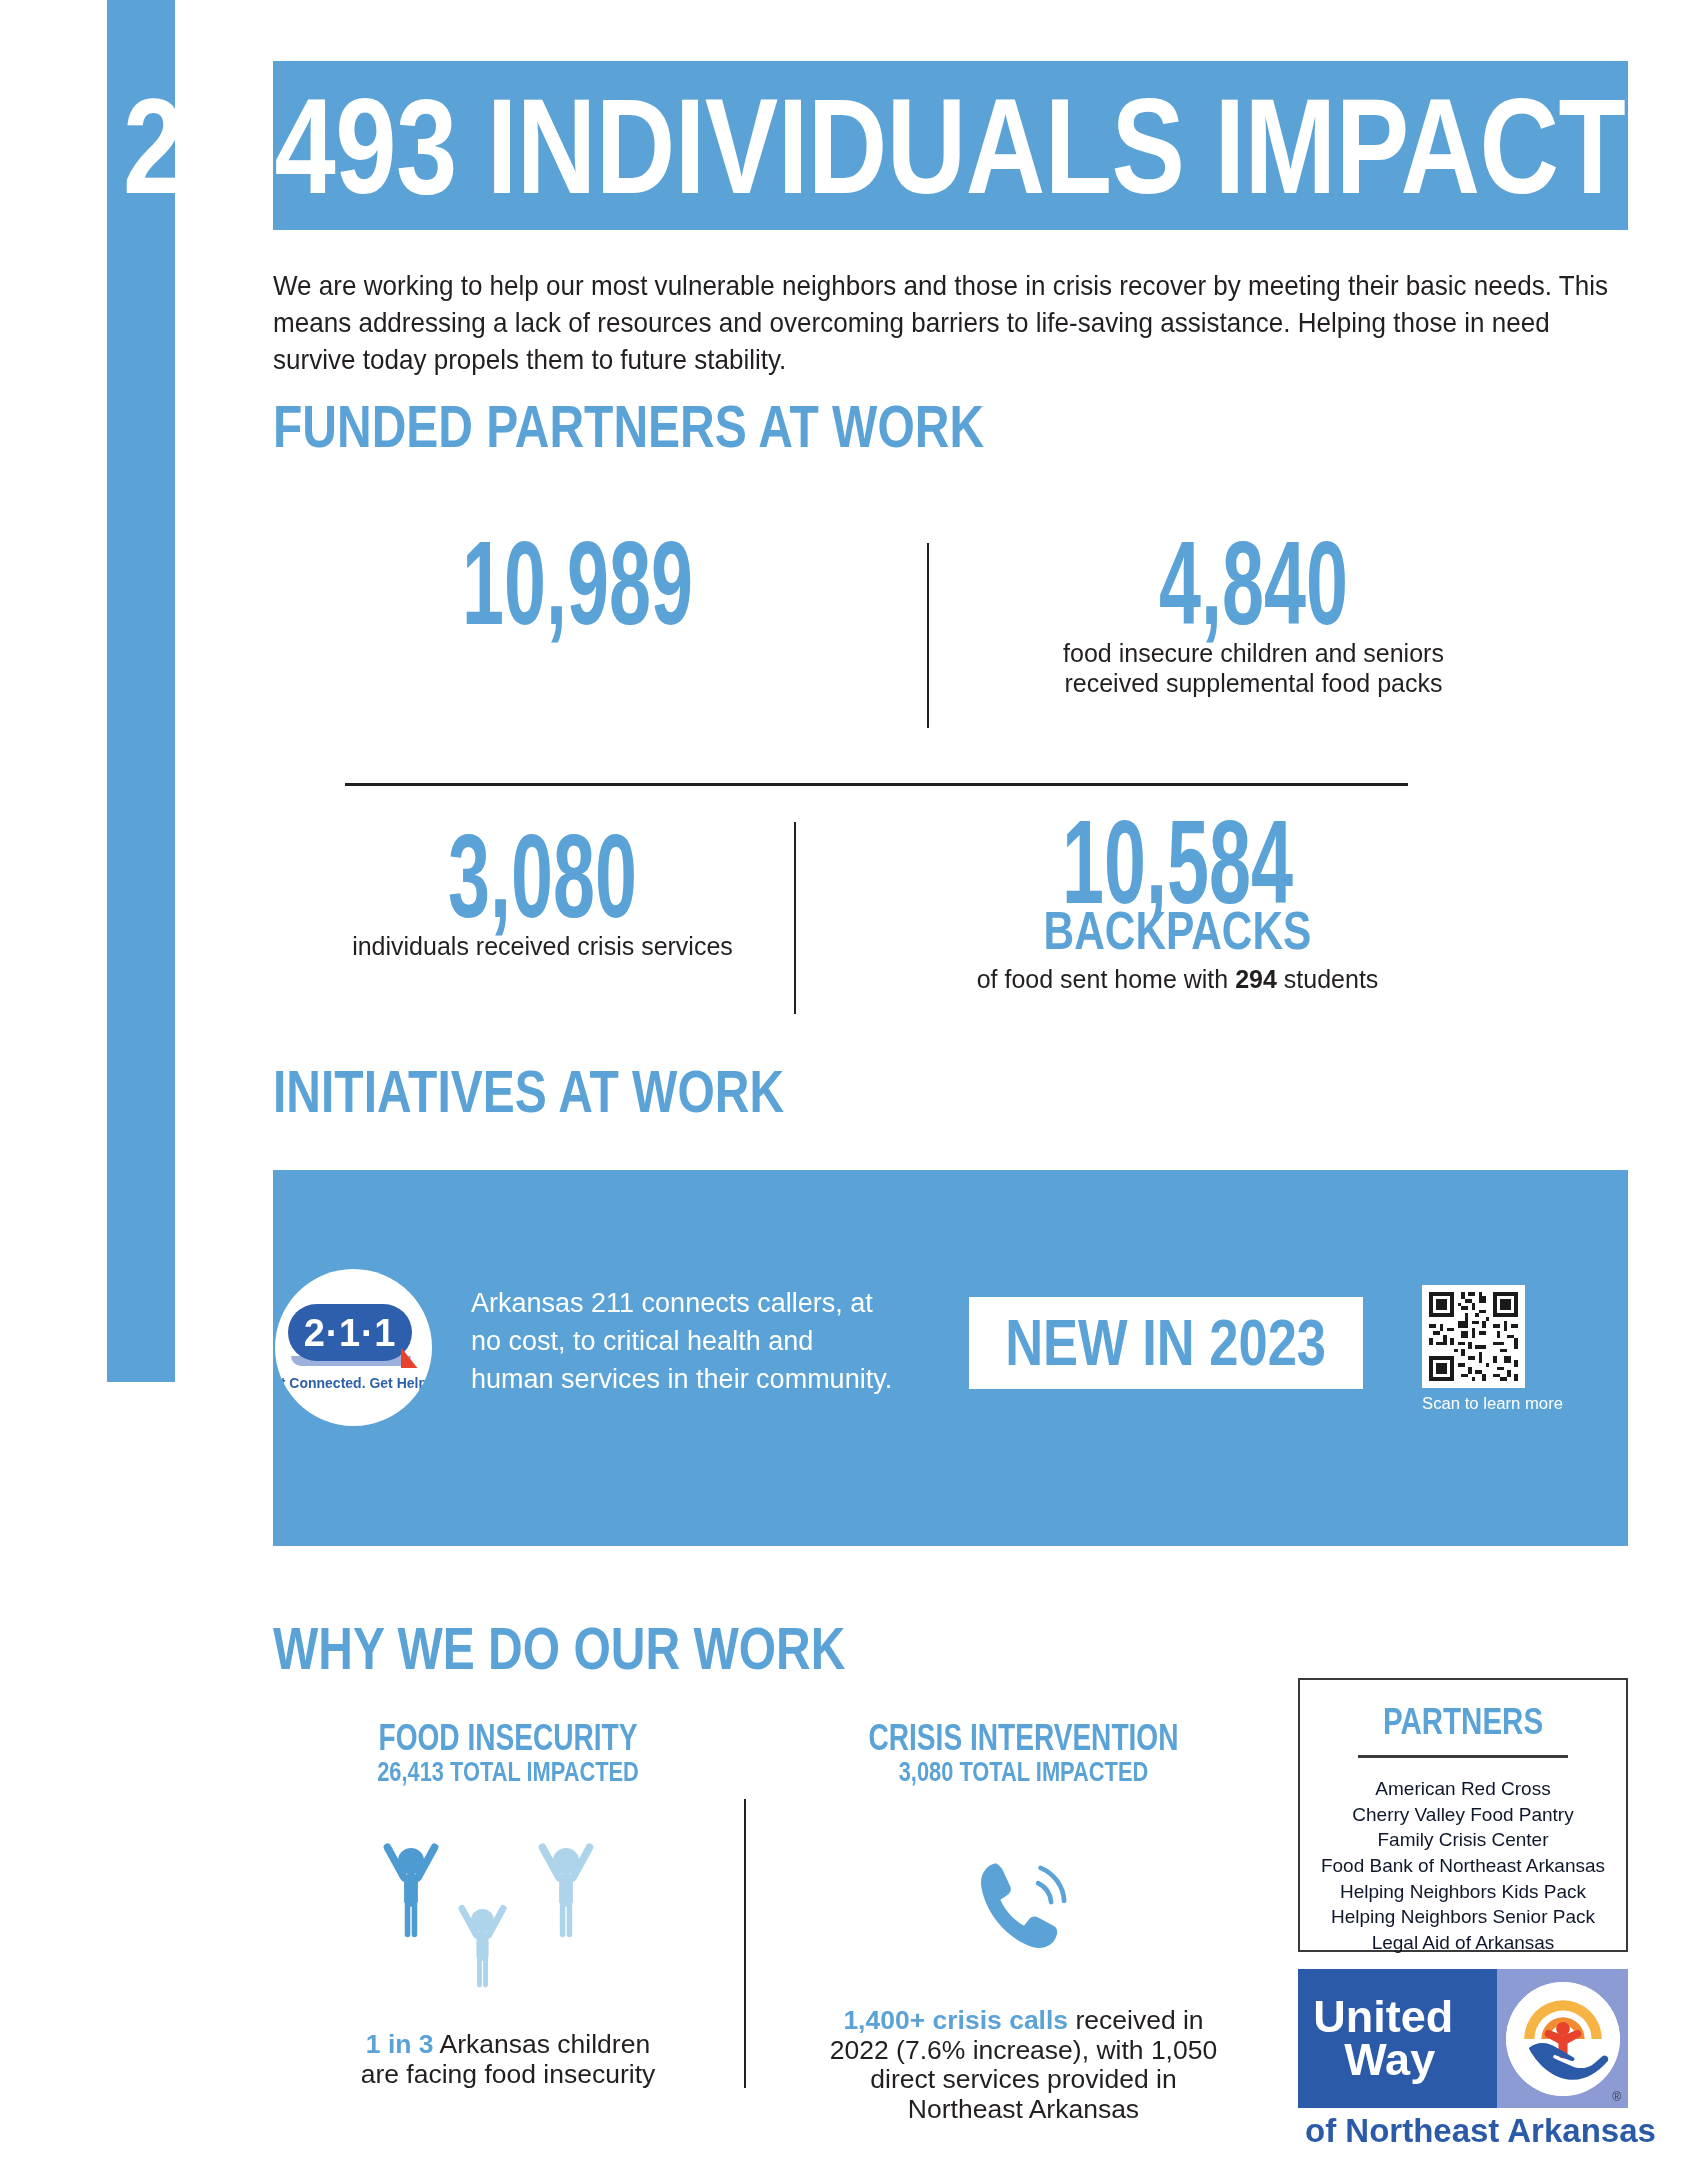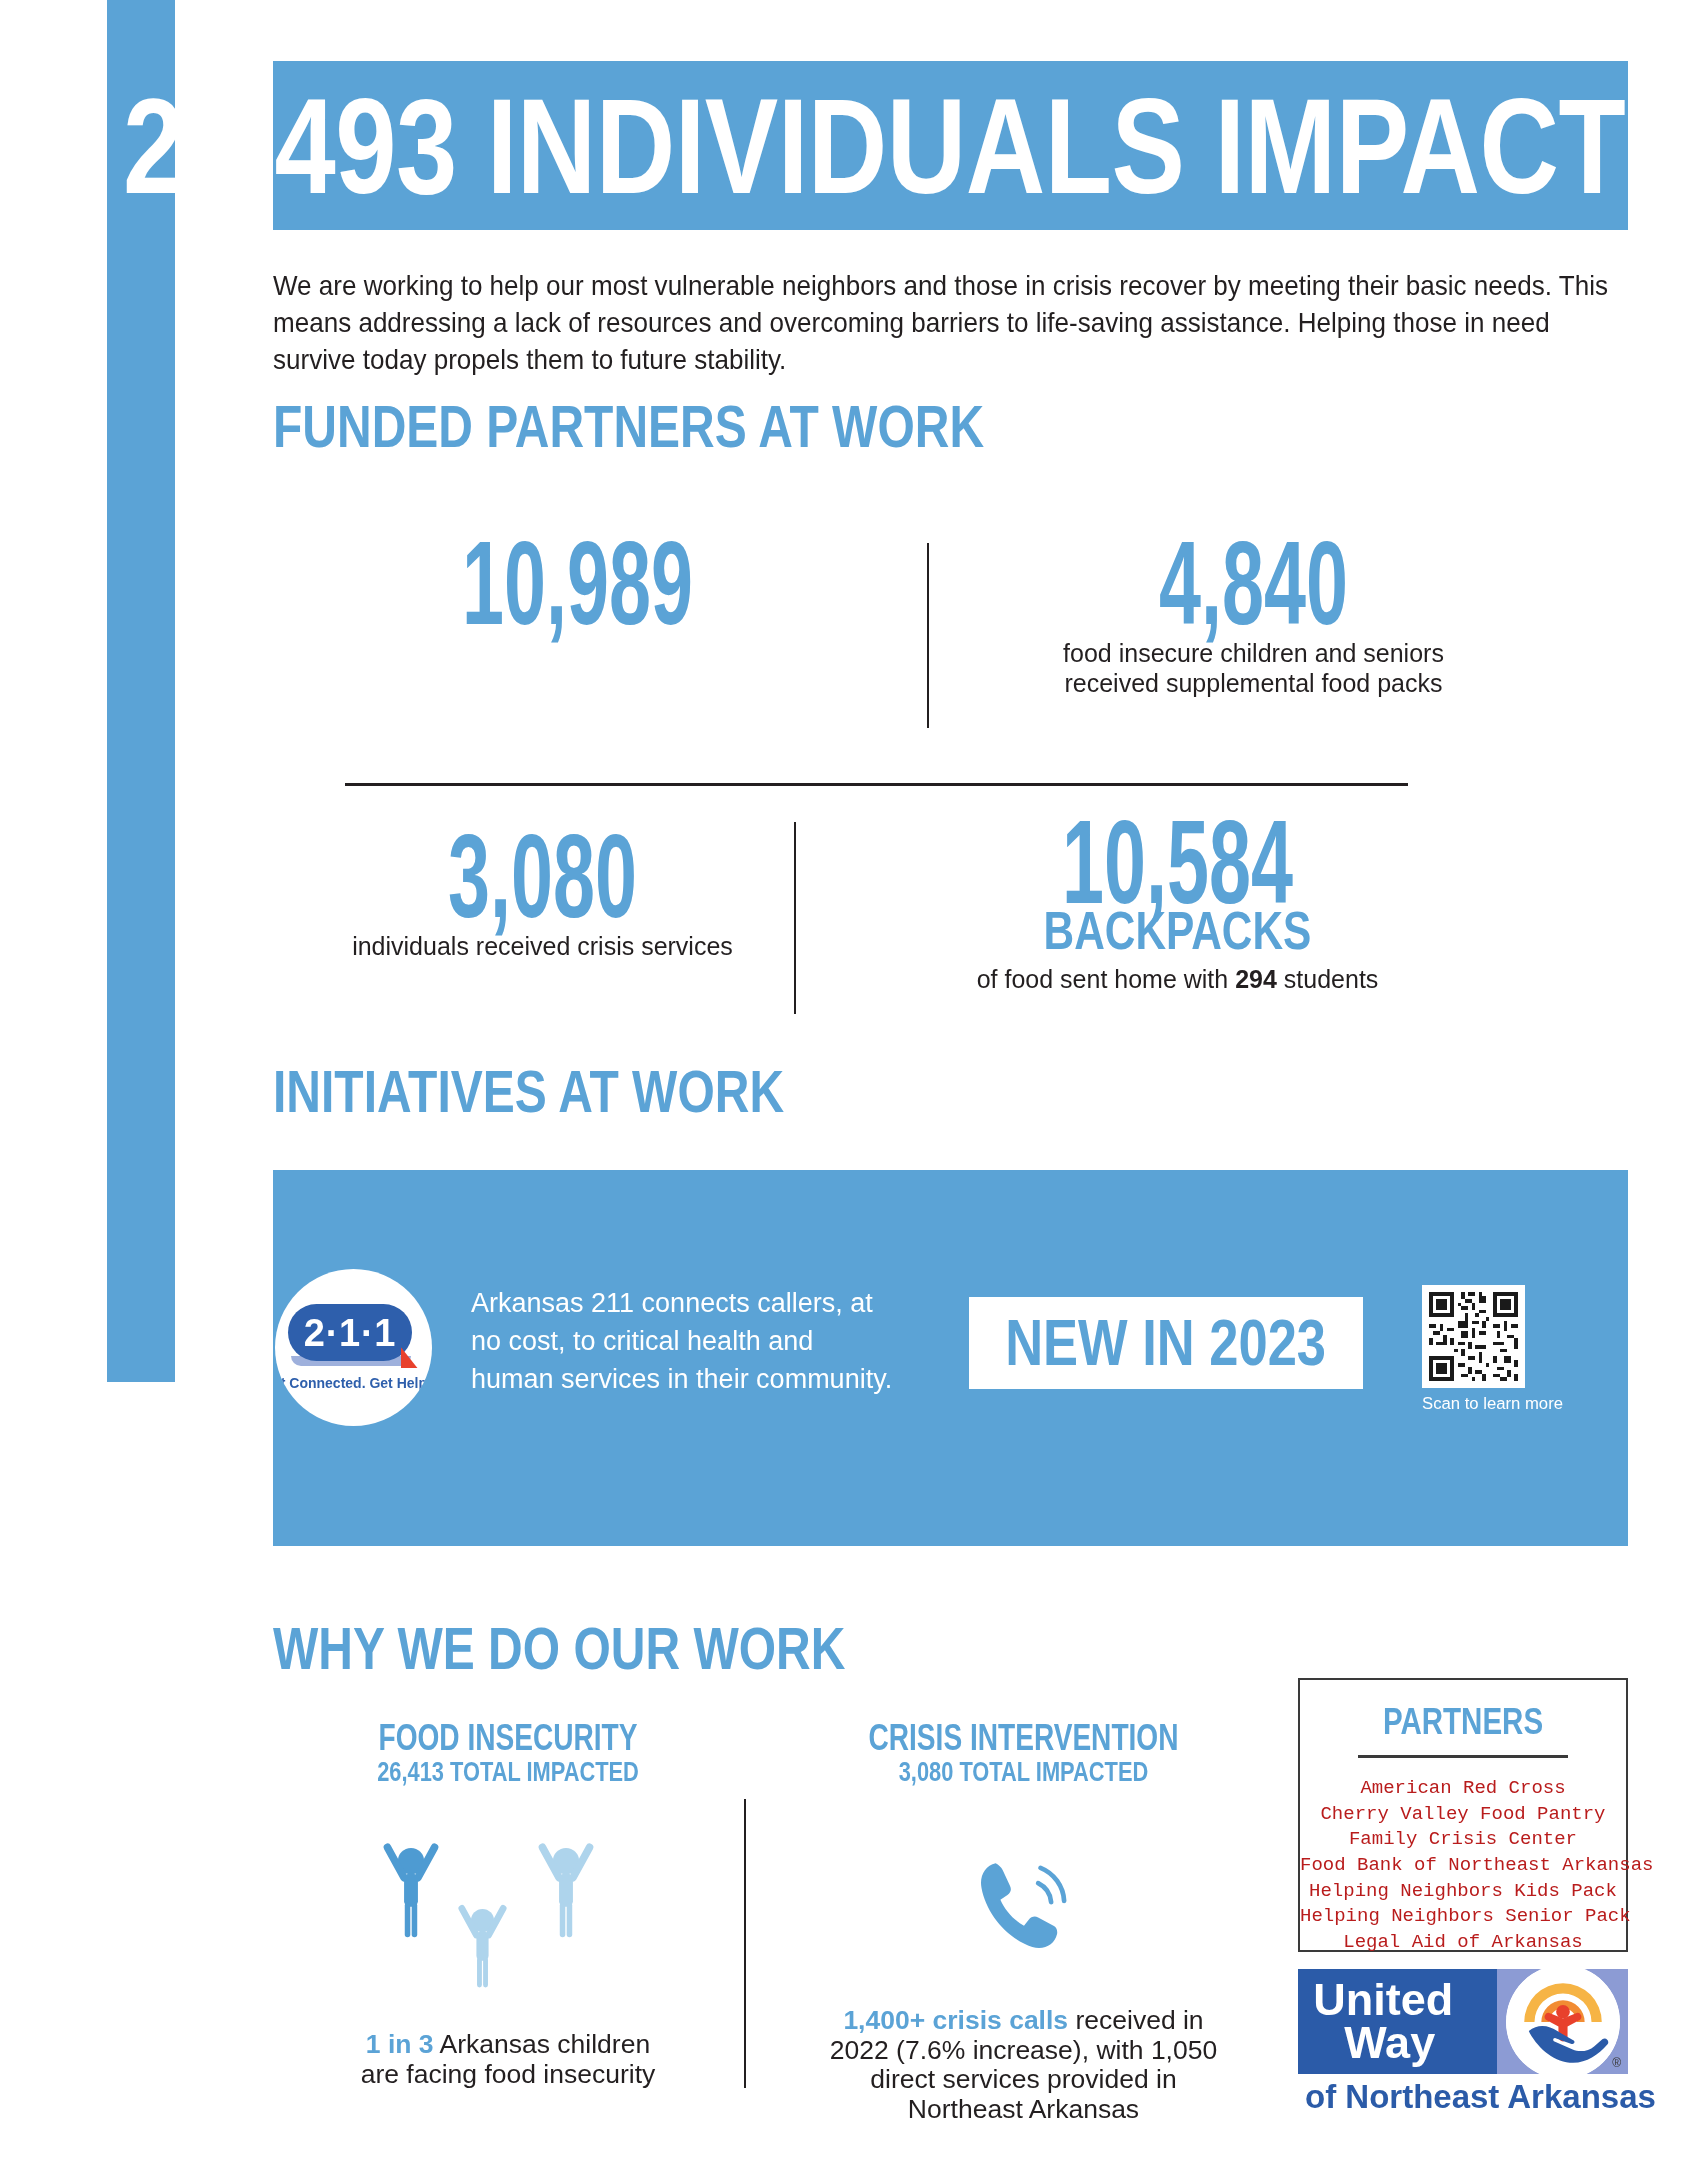--- a/index.html
+++ b/index.html
@@ -308,30 +308,30 @@
     line-height: 1;
     margin-top: 24px;
     transform: scaleX(0.82);
     white-space: nowrap;
   }
   #partners-rule {
     width: 210px; height: 2.8px; background: #3a3a3a;
     margin: 15.3px auto 18px auto;
   }
   .partner-item {
-    color: #b91c1c;
+    color: #0f172a;
     font-size: 19px;
     line-height: 1.35;
-    font-family: Liberation Mono, monospace;
+    font-family: Liberation Sans, sans-serif;
     white-space: nowrap;
   }
 
   
   #uw-logo { position: absolute; left: 1298px; top: 1969px; width: 330px; }
-  #uw-main { display: flex; width: 330px; height: 105px; border-radius: 31px; }
+  #uw-main { display: flex; width: 330px; height: 139px; border-radius: 31px; }
   #uw-left {
     flex: 0 0 199px; background: #2B5BA8;
     display: flex; flex-direction: column;
     justify-content: center; padding-left: 15.3px; box-sizing: border-box;
   }
   #uw-left .l1, #uw-left .l2 {
     color: #ffffff; font-weight: bold; line-height: 0.95;
     font-size: 45px;
   }
   #uw-left .l2 { margin-left: 31px; }

